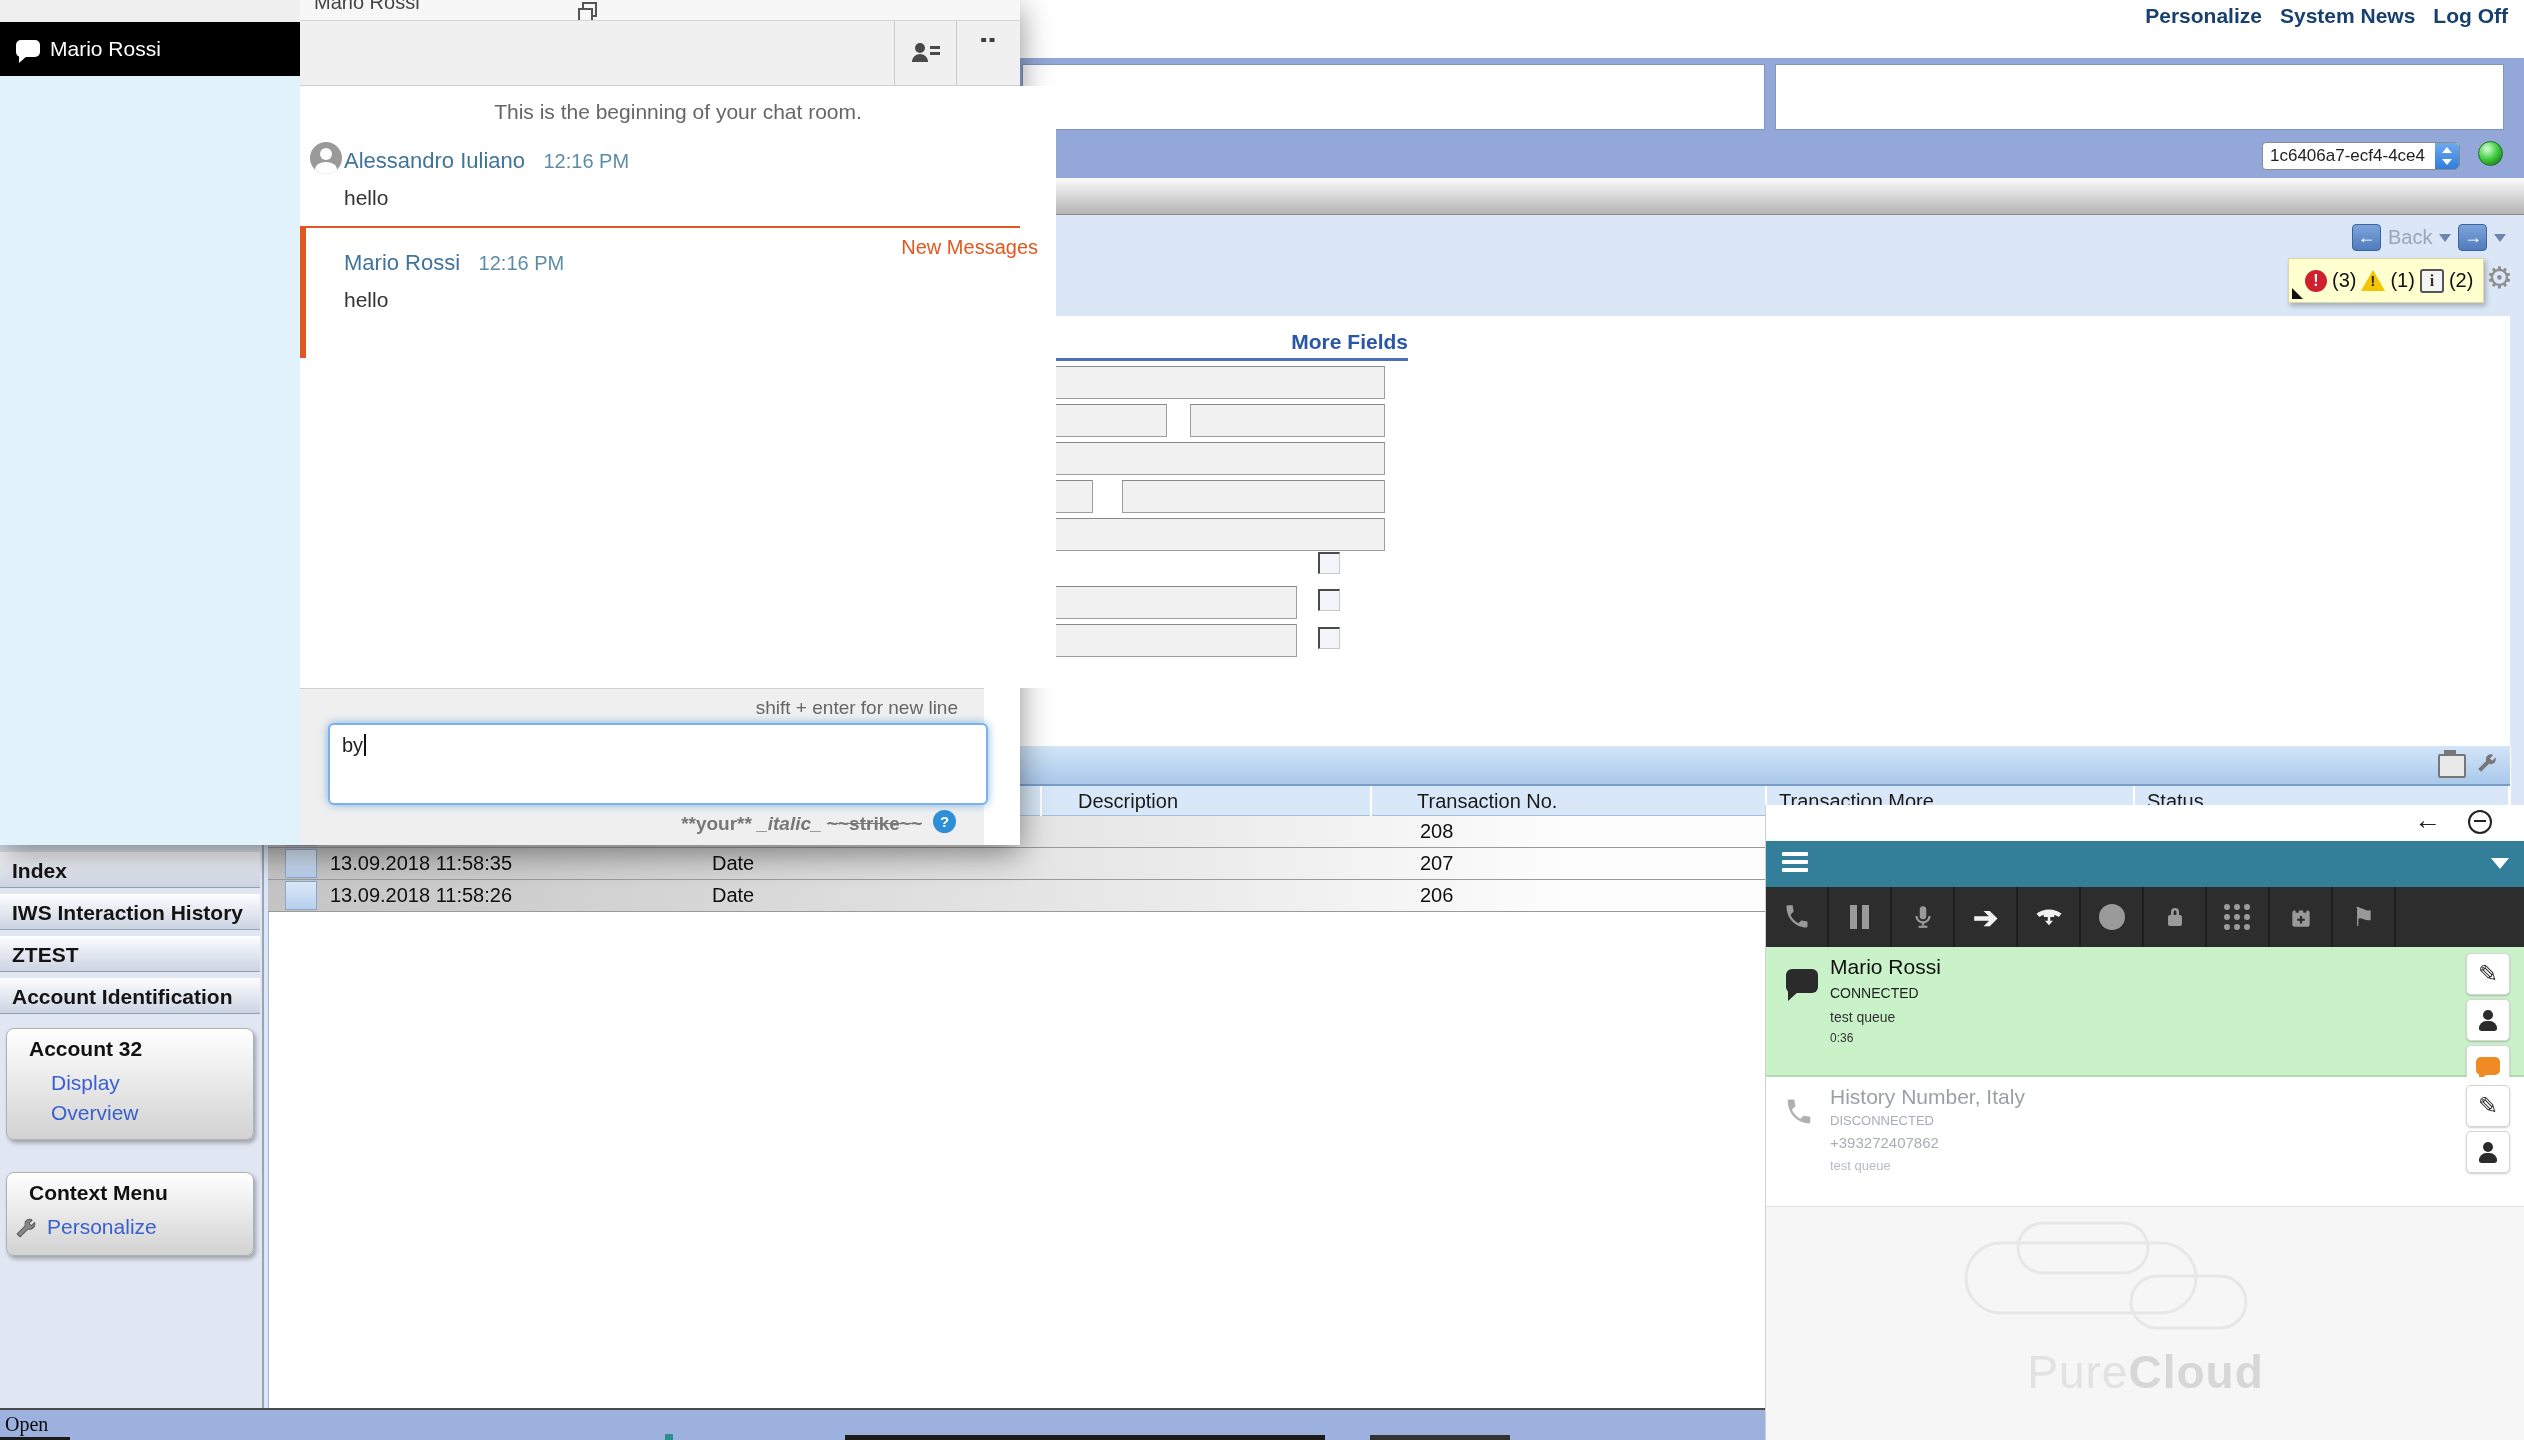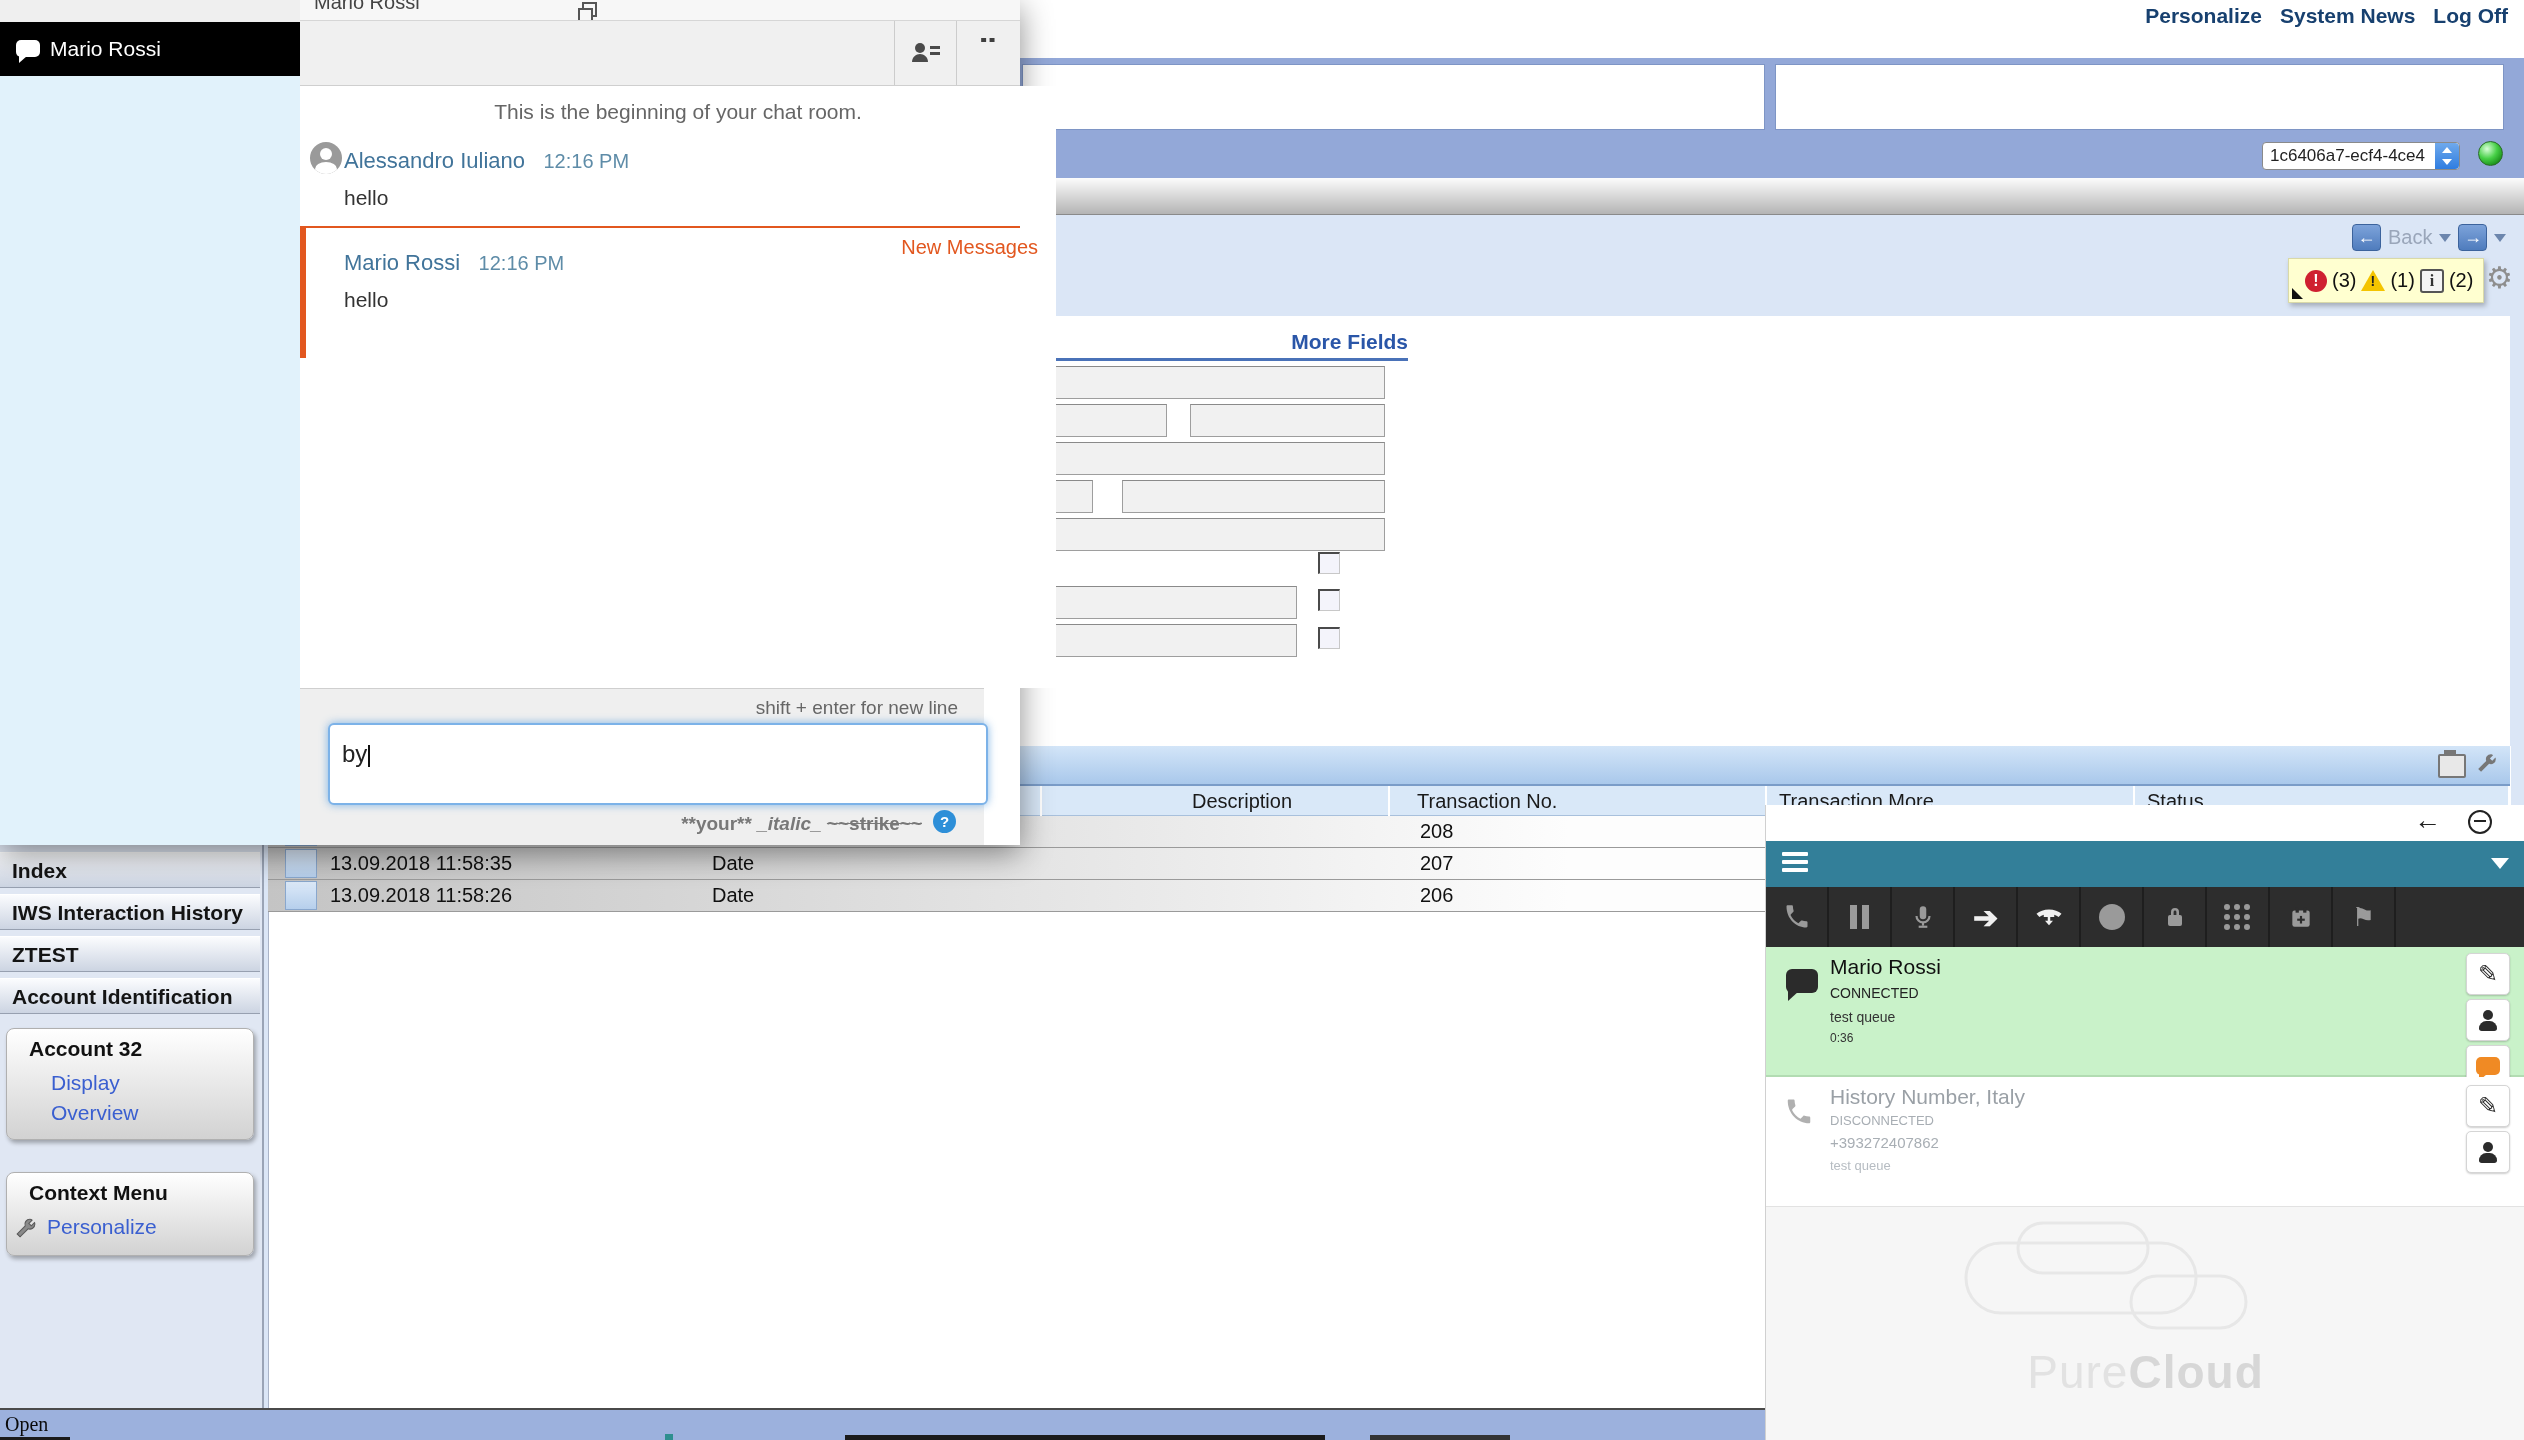--- a/index.html
+++ b/index.html
@@ -118,21 +118,21 @@
   .avatar:after{content:"";position:absolute;left:5px;top:20px;width:22px;height:14px;border-radius:50%;background:#fff;}
   .mname{color:#41749a;font-size:22px;} .mtime{color:#5e8ca8;font-size:20px;margin-left:14px;} .mtext{color:#333;font-size:21px;}
   .m1n{left:44px;top:62px;} .m1t{left:44px;top:100px;}
   .nmdivider{left:0;top:140px;width:720px;height:2px;background:#e2571f;}
   .nmlabel{top:150px;right:18px;color:#e2571f;font-size:20px;}
   .m2bar{left:0;top:140px;width:6px;height:132px;background:#e2571f;}
   .m2n{left:44px;top:164px;} .m2t{left:44px;top:202px;}
   .cfooter{left:300px;top:688px;width:684px;height:157px;background:#efefef;border-top:1px solid #cfcfcf;box-sizing:border-box;}
   .hintline{position:absolute;top:8px;right:26px;color:#666;font-size:19px;}
   .ta{position:absolute;left:28px;top:34px;width:660px;height:82px;background:#fff;border:2px solid #7cb2e8;border-radius:6px;
-      box-shadow:0 0 8px rgba(100,165,225,.8);box-sizing:border-box;font-size:24px;color:#222;padding:15px 12px;cursor:text;}
+      box-shadow:0 0 8px rgba(100,165,225,.8);box-sizing:border-box;font-size:20px;color:#222;padding:9px 12px;cursor:text;}
   .caretbar{display:inline-block;width:2px;height:22px;background:#111;vertical-align:text-bottom;margin-left:1px;}
   .fmtline{position:absolute;top:124px;right:62px;color:#787878;font-size:19px;font-weight:bold;}
   .fmtline .it{font-style:italic;} .fmtline .st{text-decoration:line-through;}
   .helpdot{position:absolute;top:121px;right:28px;width:23px;height:23px;border-radius:50%;background:#2e8fd8;color:#fff;
            font-size:15px;font-weight:bold;display:flex;align-items:center;justify-content:center;cursor:pointer;}
 
   
   .pc{left:1765px;top:805px;width:759px;height:635px;background:#fff;border-left:1px solid #d0d0d0;box-sizing:border-box;}
   .pctop{left:0;top:0;width:759px;height:36px;background:#fff;}
   .pcback{position:absolute;left:648px;top:0;font-size:27px;color:#222;cursor:pointer;}
@@ -246,21 +246,21 @@
   <div class="abs tablepanel z1"></div>
   <div class="abs ttoolbar z1"></div>
   <div class="abs tico printico z1"></div>
   <div class="abs wrenchico z1">
     <svg width="22" height="22" viewBox="0 0 20 20">
         <path fill="#777" d="M13.5 2a4.5 4.5 0 0 0-4.2 6.1L2 15.4 4.6 18l7.3-7.3A4.5 4.5 0 0 0 18 6.5c0-.5-.1-1-.3-1.4l-2.9 2.9-2.2-2.2 2.9-2.9C14.9 2.1 14.2 2 13.5 2z"></path>
       </svg>
   </div>
   <div class="abs thead z1">
     <div class="thcell" style="left:0;width:774px;"></div>
-    <div class="thcell" style="left:816px;width:306px;text-align:center;">Description</div>
+    <div class="thcell" style="left:798px;width:306px;">Description</div>
     <div class="thcell" style="left:1137px;width:362px;">Transaction No.</div>
     <div class="thcell" style="left:1499px;width:368px;">Transaction More</div>
     <div class="thcell" style="left:1867px;width:375px;">Status</div>
   </div>
   <div class="abs trow r1 z1">
     <div class="selcell"></div>
     <span class="cdate"></span>
     <span class="cdesc"></span>
     <span class="ctno">208</span>
   </div>

